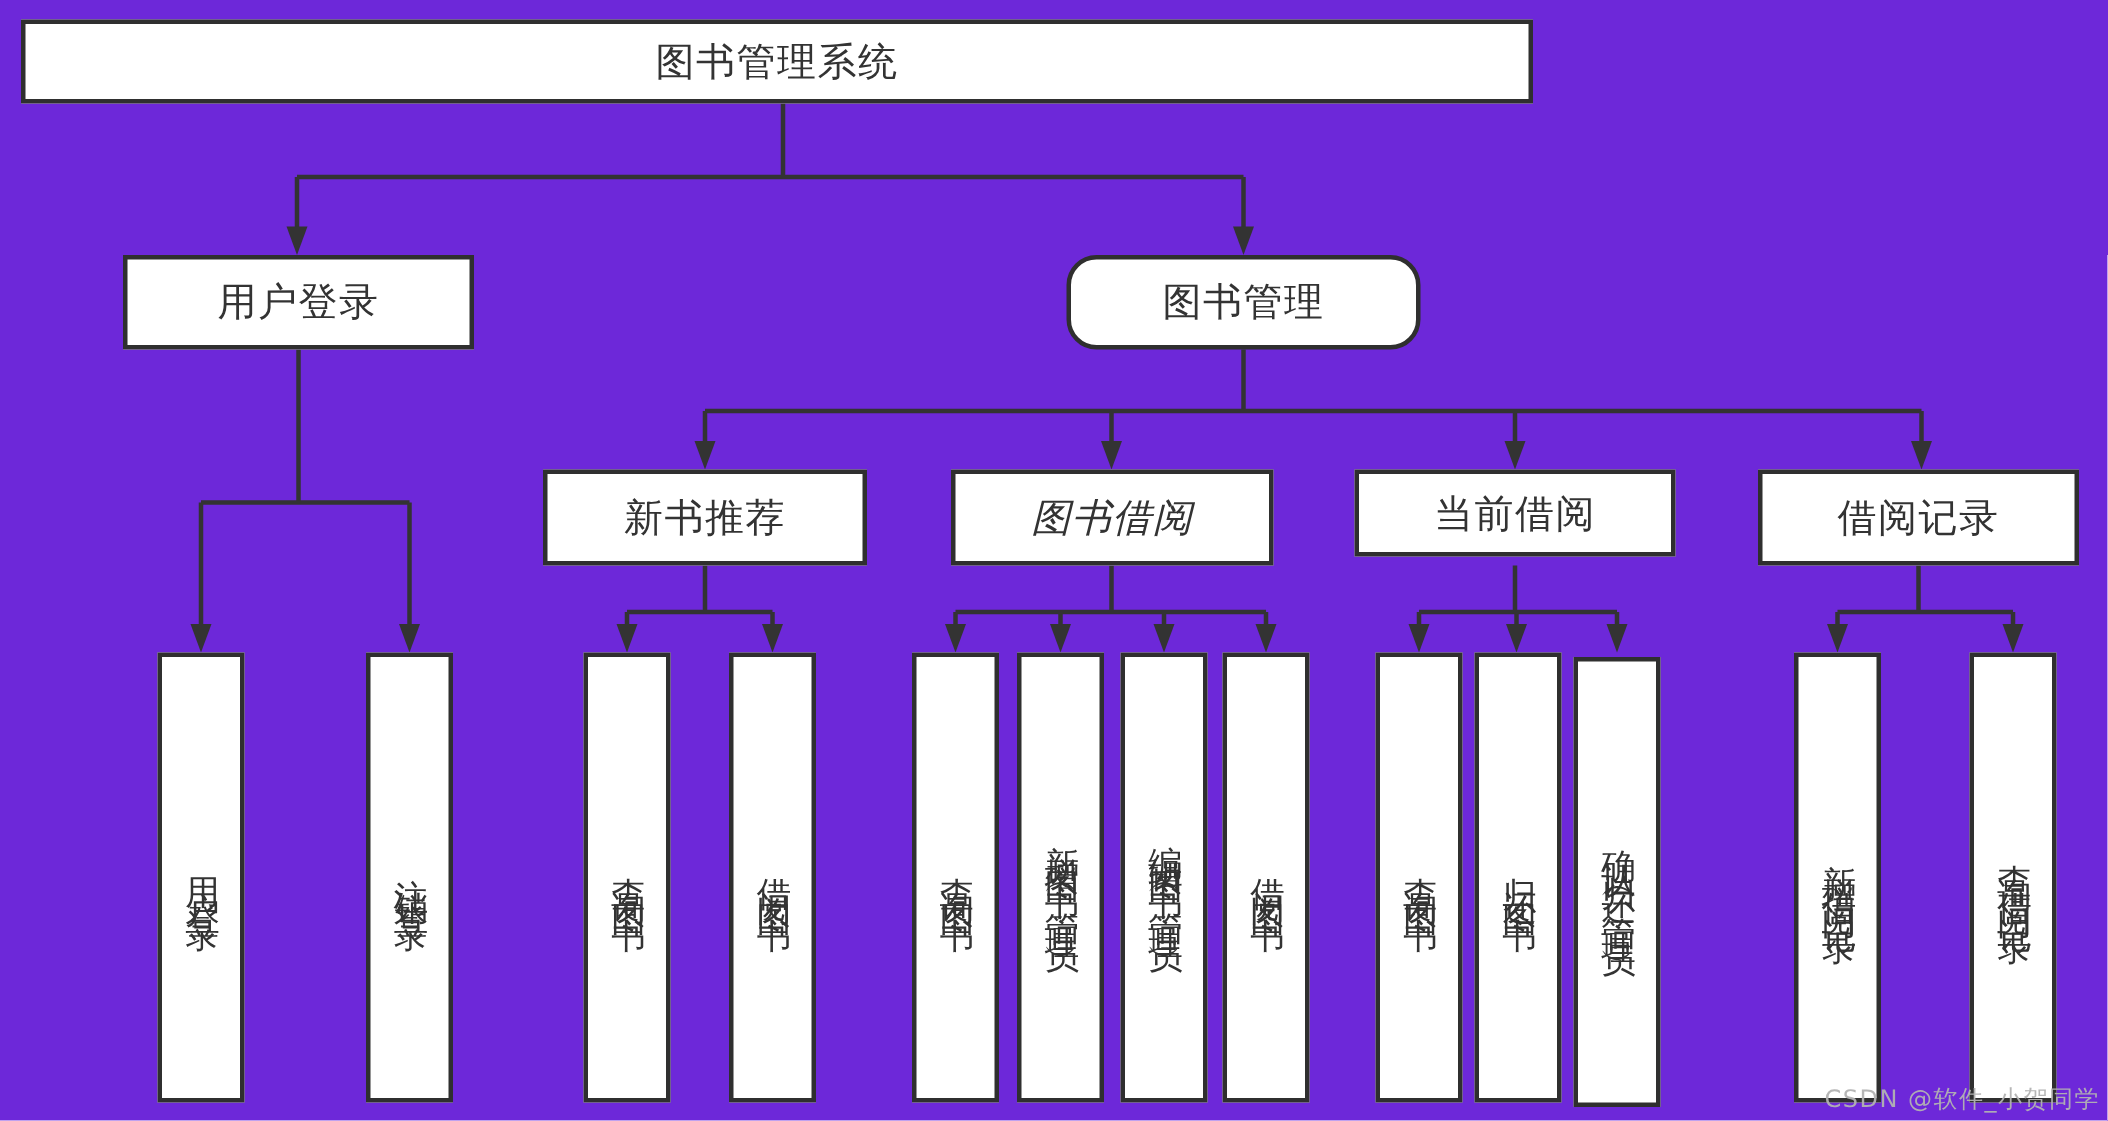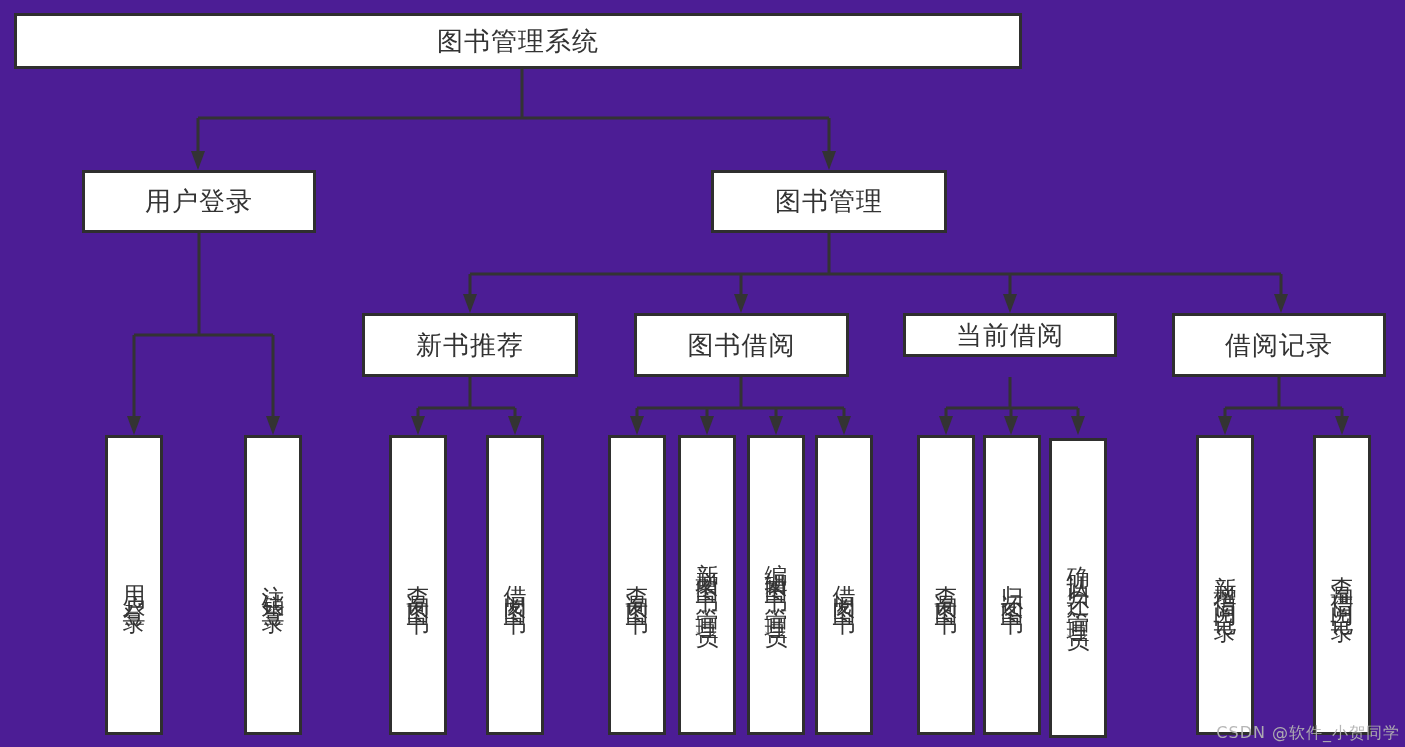--- a/index.html
+++ b/index.html
@@ -1,20 +1,20 @@
 <!DOCTYPE html>
 <html><head>
 <meta charset="utf-8">
 <style>
   html, body { margin: 0; padding: 0; background: #ffffff; }
   .canvas {
     position: relative;
     width: 1405px;
     height: 747px;
-    background: #4c1d95;
+    background: #6d28d9;
     overflow: hidden;
     font-family: "DejaVu Sans", "Liberation Sans", sans-serif;
   }
   .connectors {
     position: absolute;
     left: 0; top: 0;
     width: 1405px; height: 747px;
   }
   .box {
     position: absolute;
@@ -91,31 +91,31 @@
     </g>
   </svg>
 
   <div class="box hbox" style="left:14px; top:13px; width:1008px; height:56px;">
     <span>图书管理系统</span>
   </div>
 
   <div class="box hbox" style="left:82px; top:170px; width:234px; height:63px;">
     <span>用户登录</span>
   </div>
-  <div class="box hbox" style="left:711px; top:170px; width:236px; height:63px;">
+  <div class="box hbox" style="left:711px; top:170px; width:236px; height:63px;border-radius:20px;">
     <span>图书管理</span>
   </div>
 
   <div class="box hbox" style="left:362px; top:313px; width:216px; height:64px;align-items:center;">
     <span>新书推荐</span>
   </div>
-  <div class="box hbox" style="left:634px; top:313px; width:215px; height:64px;">
+  <div class="box hbox" style="left:634px; top:313px; width:215px; height:64px;font-style:italic;">
     <span>图书借阅</span>
   </div>
-  <div class="box hbox" style="left:903px; top:313px; width:214px; height:44px;">
+  <div class="box hbox" style="left:903px; top:313px; width:214px; height:58px;">
     <span>当前借阅</span>
   </div>
   <div class="box hbox" style="left:1172px; top:313px; width:214px; height:64px;">
     <span>借阅记录</span>
   </div>
 
   <div class="box vbox" style="left:105px; top:435px; width:58px; height:300px;">
     <span>用户登录</span>
   </div>
   <div class="box vbox" style="left:244px; top:435px; width:58px; height:300px;">

